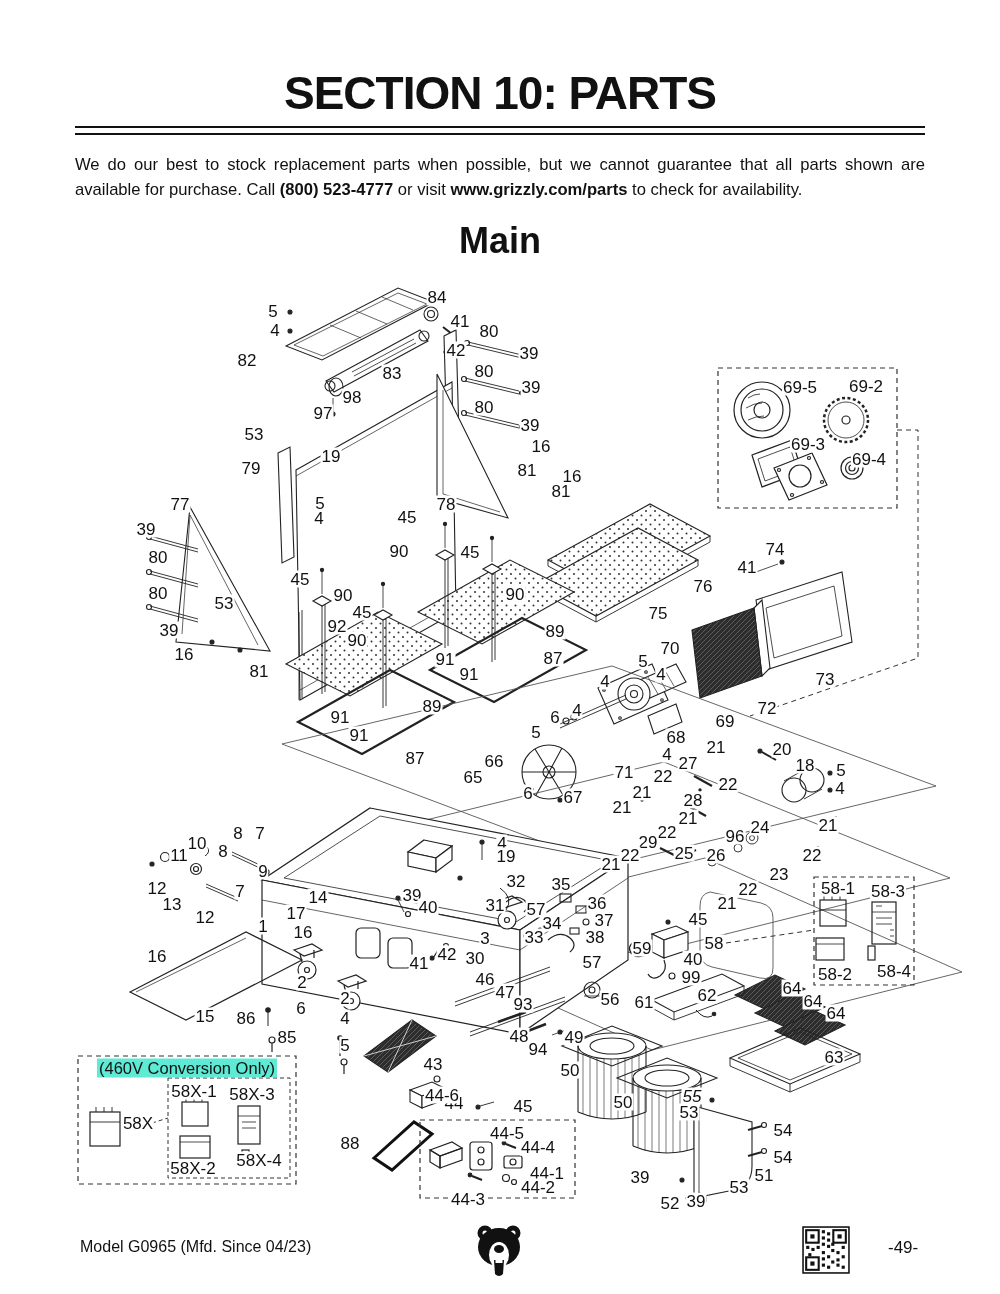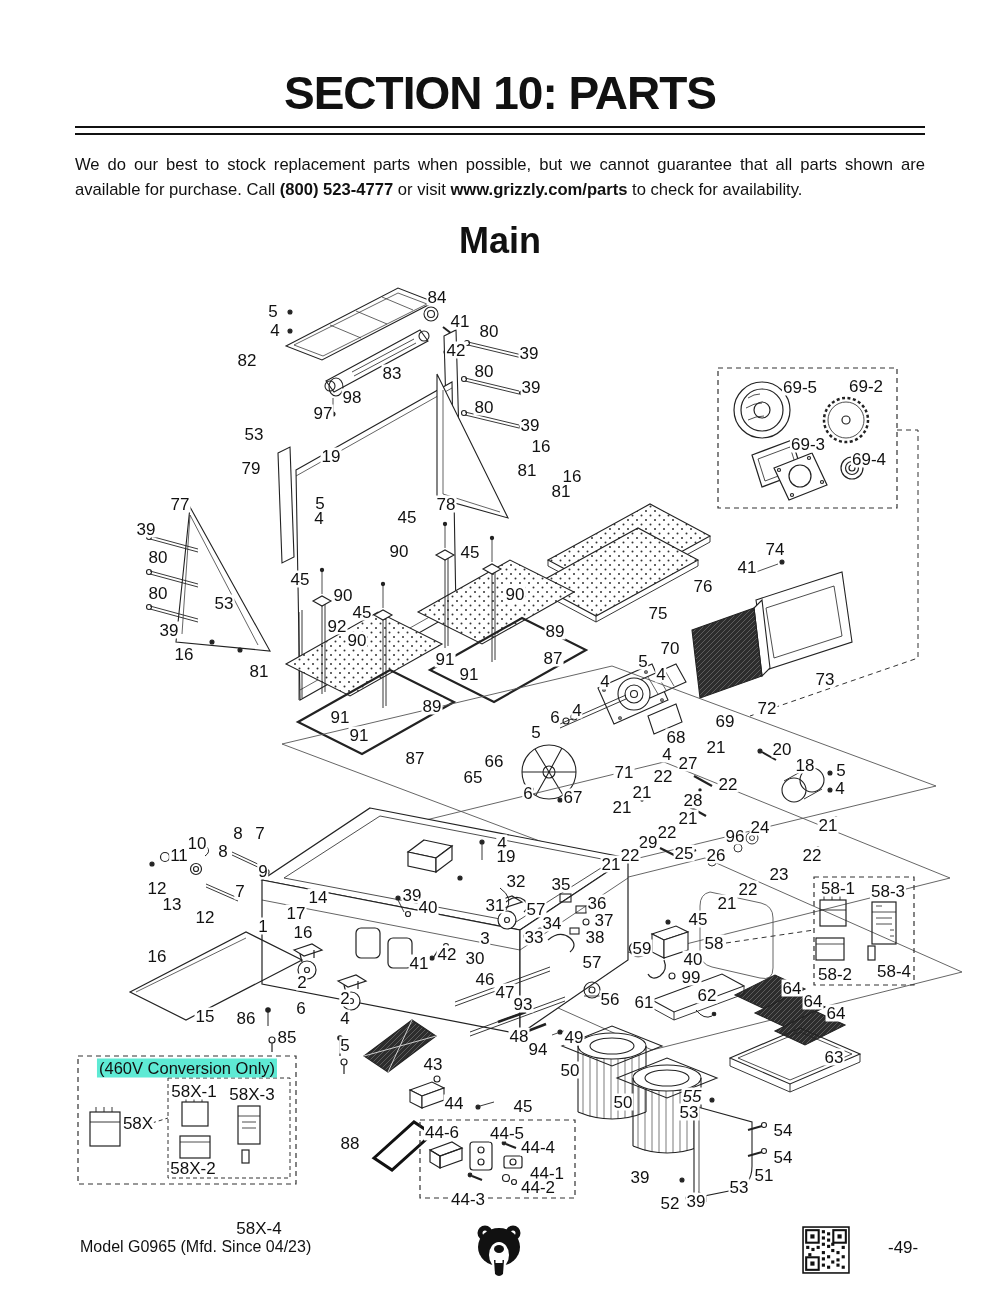--- a/index.html
+++ b/index.html
@@ -543,27 +543,27 @@
       <span class="co" style="left: 570px; top: 1070px;">50</span>
       <span class="co" style="left: 350px; top: 1143px;">88</span>
       <span class="co" style="left: 454px; top: 1103px;">44</span>
       <span class="co" style="left: 523px; top: 1106px;">45</span>
       <span class="co" style="left: 623px; top: 1102px;">50</span>
       <span class="co" style="left: 692px; top: 1096px; font-style: italic;">55</span>
       <span class="co" style="left: 689px; top: 1112px;">53</span>
       <span class="co" style="left: 138px; top: 1123px;">58X</span>
       <span class="co" style="left: 194px; top: 1091px;">58X-1</span>
       <span class="co" style="left: 252px; top: 1094px;">58X-3</span>
-      <span class="co" style="left: 442px; top: 1132px;">44-6</span>
+      <span class="co" style="left: 442px; top: 1095px;">44-6</span>
       <span class="co" style="left: 507px; top: 1133px;">44-5</span>
       <span class="co" style="left: 783px; top: 1130px;">54</span>
       <span class="co" style="left: 538px; top: 1147px;">44-4</span>
       <span class="co" style="left: 783px; top: 1157px;">54</span>
       <span class="co" style="left: 193px; top: 1168px;">58X-2</span>
-      <span class="co" style="left: 259px; top: 1228px; text-align: center;">58X-4</span>
+      <span class="co" style="left: 259px; top: 1160px; text-align: center;">58X-4</span>
       <span class="co" style="left: 764px; top: 1175px;">51</span>
       <span class="co" style="left: 547px; top: 1173px;">44-1</span>
       <span class="co" style="left: 640px; top: 1177px;">39</span>
       <span class="co" style="left: 468px; top: 1183px; margin-top: 16px;">44-3</span>
       <span class="co" style="left: 538px; top: 1187px;">44-2</span>
       <span class="co" style="left: 739px; top: 1187px;">53</span>
       <span class="co" style="left: 696px; top: 1201px;">39</span>
       <span class="co" style="left: 670px; top: 1203px;">52</span>
     </div>
 

